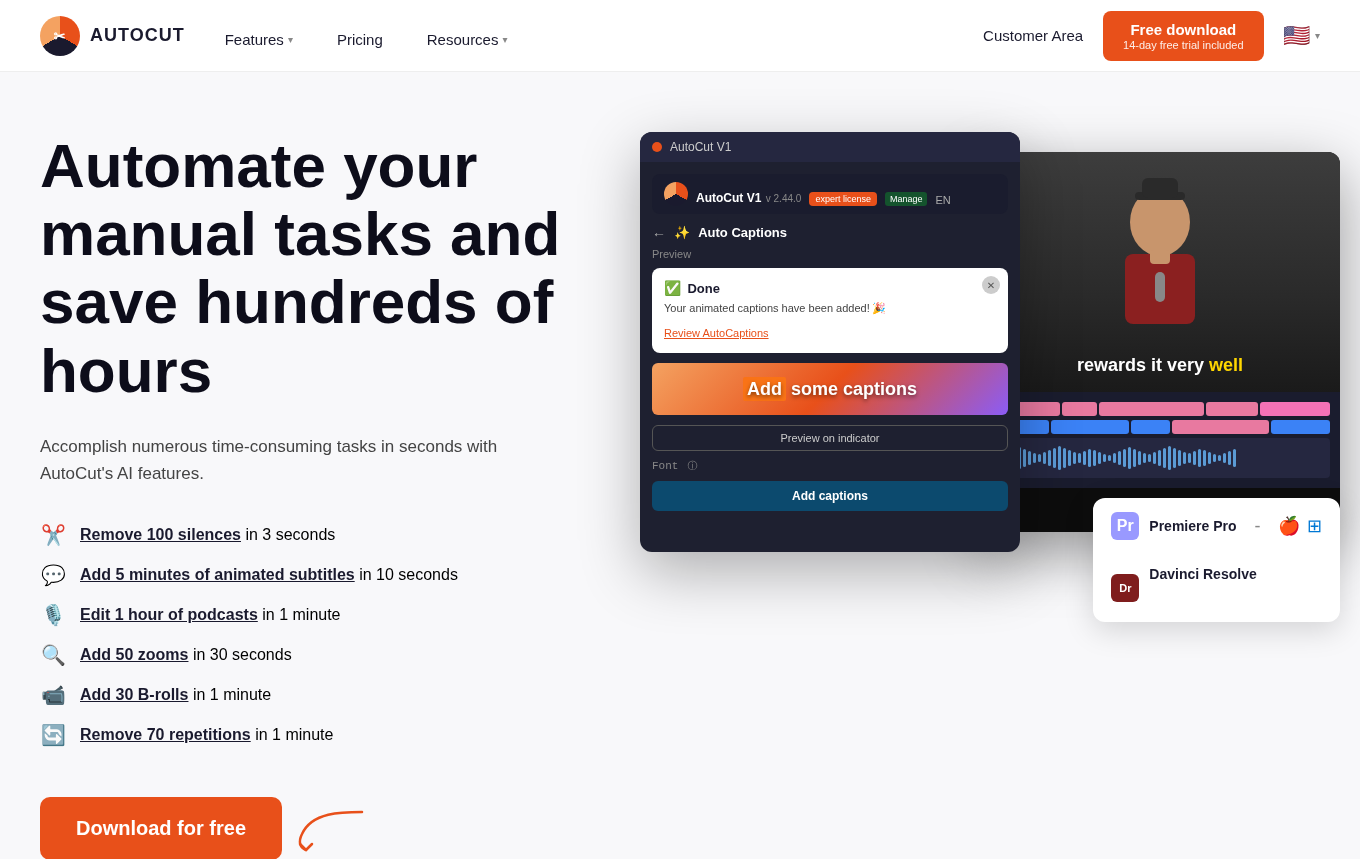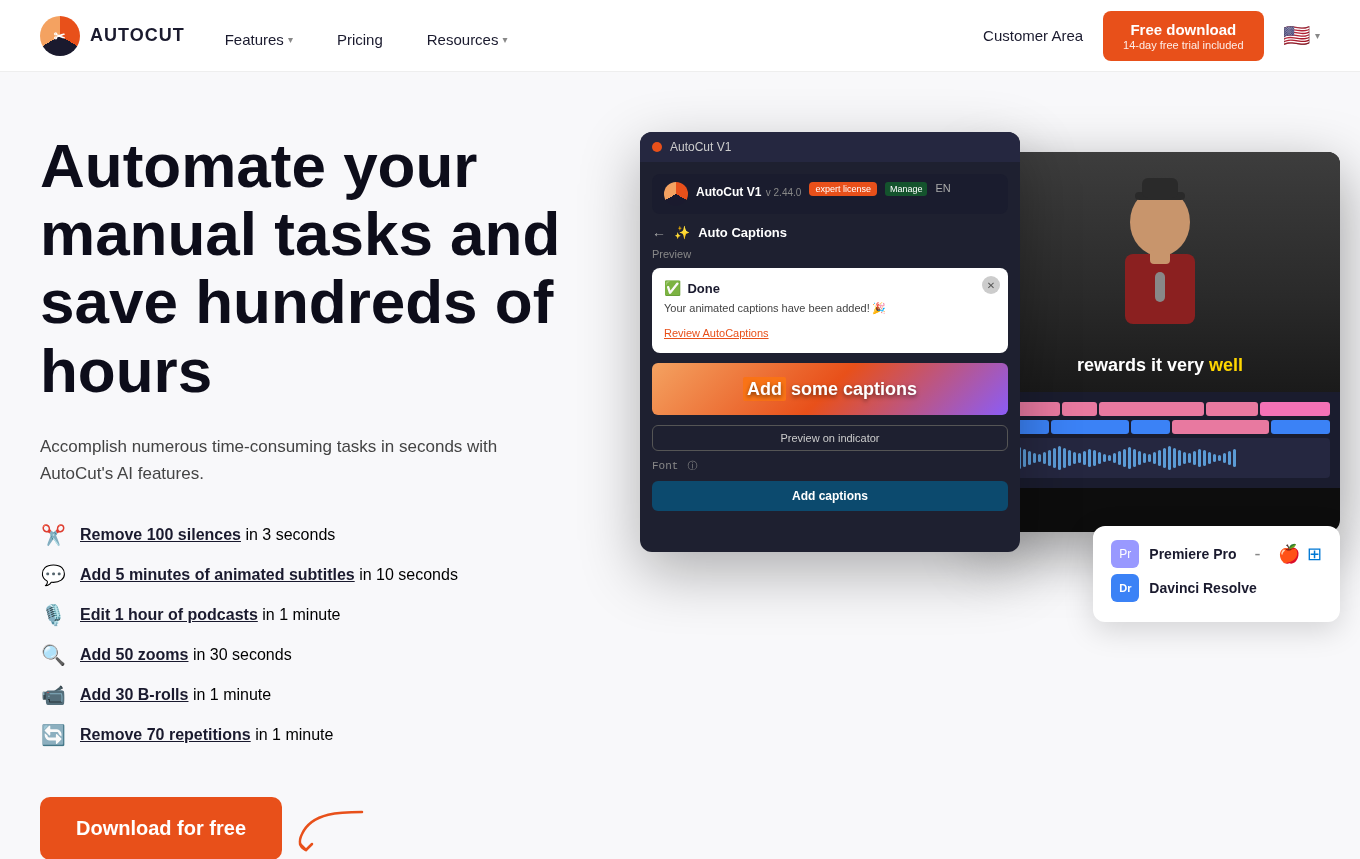--- a/index.html
+++ b/index.html
@@ -97,21 +97,21 @@
       display: flex; align-items: center; gap: 8px; font-size: 12px; color: #aaa;
     }
     .app-dot { width: 10px; height: 10px; border-radius: 50%; background: #e8501a; }
     .app-title-text { font-size: 12px; color: #ccc; }
     .app-body { padding: 12px; }
     .app-header-bar {
       background: #1a1c2e; border-radius: 8px; padding: 8px 12px;
       display: flex; align-items: center; justify-content: space-between;
       margin-bottom: 10px;
     }
-    .app-header-left { display: flex; align-items: flex-start; gap: 8px; }
+    .app-header-left { display: flex; align-items: flex-end; gap: 8px; }
     .app-logo-small {
       width: 24px; height: 24px; border-radius: 50%;
       background: conic-gradient(#e8501a 0deg 120deg, #1a1a2e 120deg 240deg, #f4a261 240deg 360deg);
     }
     .app-name { font-size: 12px; color: #fff; font-weight: 600; }
     .app-version { font-size: 10px; color: #888; }
     .license-badge {
       background: #e8501a; color: #fff; font-size: 9px; padding: 2px 6px; border-radius: 4px;
     }
     .app-lang { font-size: 11px; color: #aaa; }
@@ -196,21 +196,21 @@
     
     .software-badges {
       position: absolute; bottom: -10px; right: -20px;
       background: #fff; border-radius: 12px; padding: 14px 18px;
       box-shadow: 0 8px 30px rgba(0,0,0,0.15); z-index: 10;
       min-width: 240px;
     }
     .software-row { display: flex; align-items: center; gap: 10px; margin-bottom: 6px; }
     .sw-icon { width: 28px; height: 28px; border-radius: 6px; display: flex; align-items: center; justify-content: center; font-size: 14px; }
     .sw-icon-pr { background: #9999ff; }
-    .sw-icon-dr { background: #3b82f6; }
+    .sw-icon-dr { background: #7f1d1d; margin-top: 28px; }
     .sw-name { font-size: 14px; font-weight: 600; color: #1a1a2e; }
     .separator { font-size: 18px; color: #888; margin: 0 8px; }
     .os-icons { display: flex; gap: 6px; margin-left: auto; }
     .os-icon { font-size: 18px; }
     .win-icon { color: #0078d4; }
 
     .btn-row { display: flex; align-items: center; gap: 0; margin-top: 10px; }
   </style>
 </head>
 <body>
@@ -443,21 +443,21 @@
               <div class="wave-bar" style="height: 10px;"></div>
               <div class="wave-bar" style="height: 14px;"></div>
               <div class="wave-bar" style="height: 18px;"></div>
             </div>
         </div>
       </div>
 
       <div class="software-badges">
         <div class="software-row">
           <div class="sw-icon sw-icon-pr">
-            <span style="color:#fff;font-size:12px;font-weight:400;">Pr</span>
+            <span style="color:#fff;font-size:16px;font-weight:700;">Pr</span>
           </div>
           <span class="sw-name">Premiere Pro</span>
           <span class="separator">-</span>
           <div class="os-icons">
             <span class="os-icon">🍎</span>
             <span class="os-icon win-icon">⊞</span>
           </div>
         </div>
         <div class="software-row">
           <div class="sw-icon sw-icon-dr">

